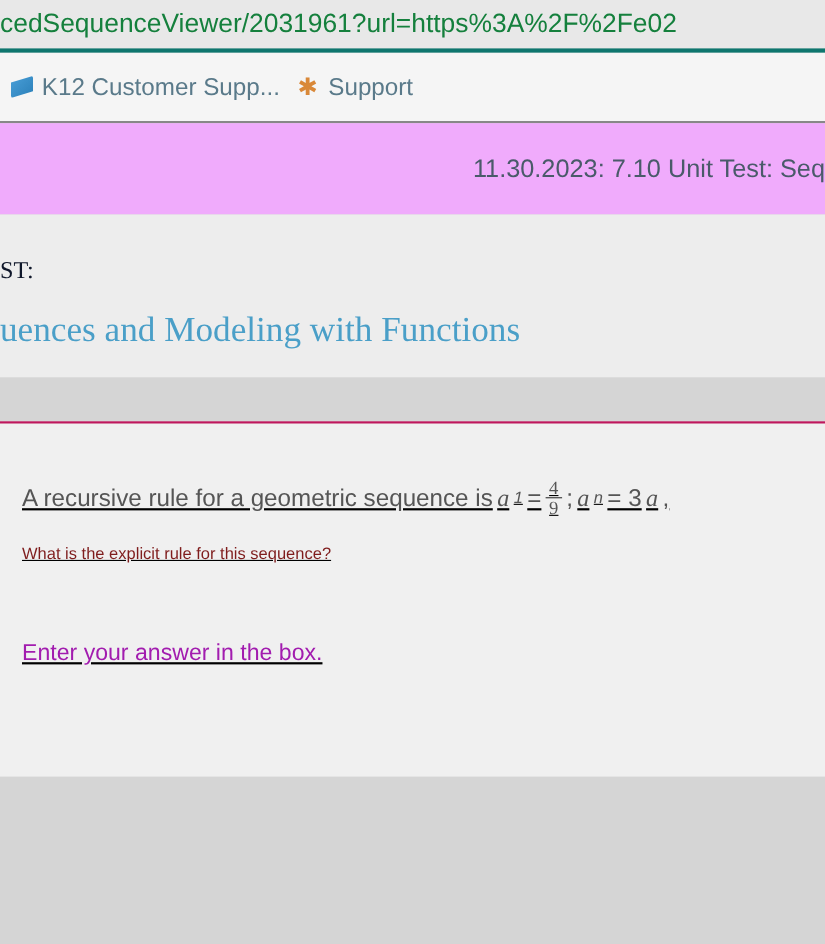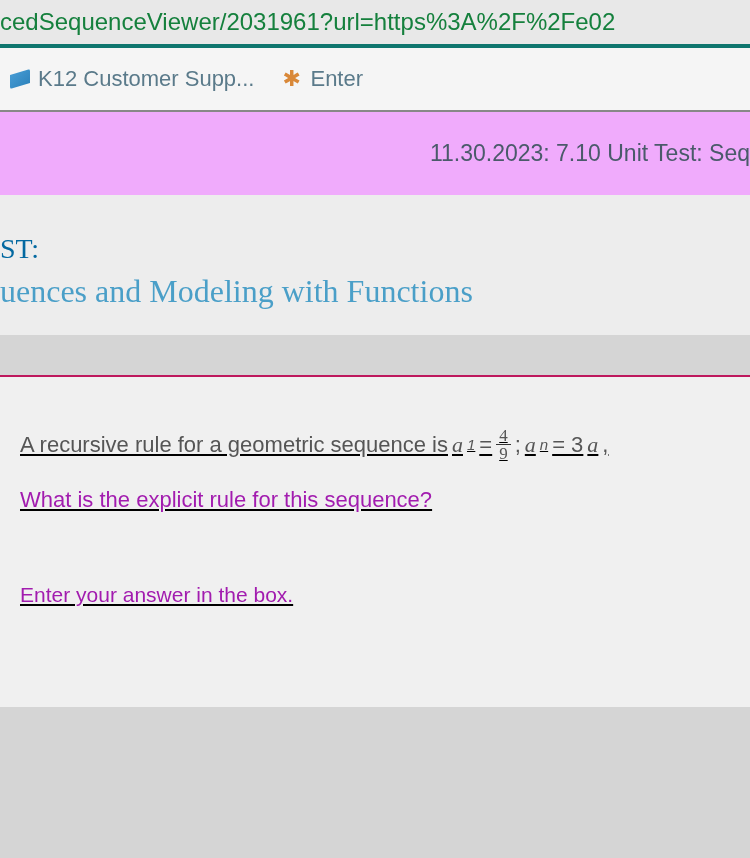--- a/index.html
+++ b/index.html
@@ -21,21 +21,21 @@
       color: #15803d;
       border-bottom: 4px solid #0f766e;
       white-space: nowrap;
       overflow: hidden;
     }
     .bookmarks-bar {
       background: #f5f5f5;
       padding: 18px 10px;
       display: flex;
       align-items: center;
-      gap: 28px;
+      gap: 16px;
       border-bottom: 2px solid #888;
       white-space: nowrap;
     }
     .bookmark {
       display: flex;
       align-items: center;
       gap: 8px;
       font-size: 22px;
       color: #5a7a8a;
     }
@@ -78,23 +78,23 @@
     }
     .page-title-text {
       display: inline-block;
       padding-left: 385px;
     }
     .content-header {
       background: #ededed;
       padding: 38px 0 25px 0;
     }
     .st-label {
-      font-size: 28px;
-      color: #0369a1;
-      margin-bottom: 8px;
+      font-size: 22px;
+      color: #0f172a;
+      margin-bottom: 22px;
       font-family: Georgia, serif;
     }
     .main-heading {
       font-size: 32px;
       color: #4a9fc8;
       font-family: Georgia, serif;
       font-weight: 500;
       white-space: nowrap;
     }
     .content-body {
@@ -132,22 +132,22 @@
       font-family: 'Times New Roman', serif;
     }
     .fraction .num {
       border-bottom: 1px solid #333;
       padding: 0 3px;
     }
     .fraction .den {
       padding: 0 3px;
     }
     .question-line2 {
-      font-size: 22px;
-      color: #a21caf;
+      font-size: 15px;
+      color: #7f1d1d;
       margin-bottom: 70px;
     }
     .instruction {
       font-size: 21px;
       color: #a21caf;
     }
   </style>
 </head>
 <body>
 
@@ -155,21 +155,21 @@
   <span>cedSequenceViewer/2031961?url=https%3A%2F%2Fe02</span>
 </div>
 
 <div class="bookmarks-bar">
   <div class="bookmark">
     <span class="bookmark-icon icon-k12"></span>
     <span>K12 Customer Supp...</span>
   </div>
   <div class="bookmark">
     <span class="bookmark-icon icon-newrow2"></span>
-    <span>Enter</span>
+    <span>Support</span>
   </div>
 </div>
 
 <div class="page-title-bar">
   <span class="page-title-text">11.30.2023: 7.10 Unit Test: Seq</span>
 </div>
 
 <div class="content-header">
   <div class="st-label">ST:</div>
   <div class="main-heading">uences and Modeling with Functions</div>

